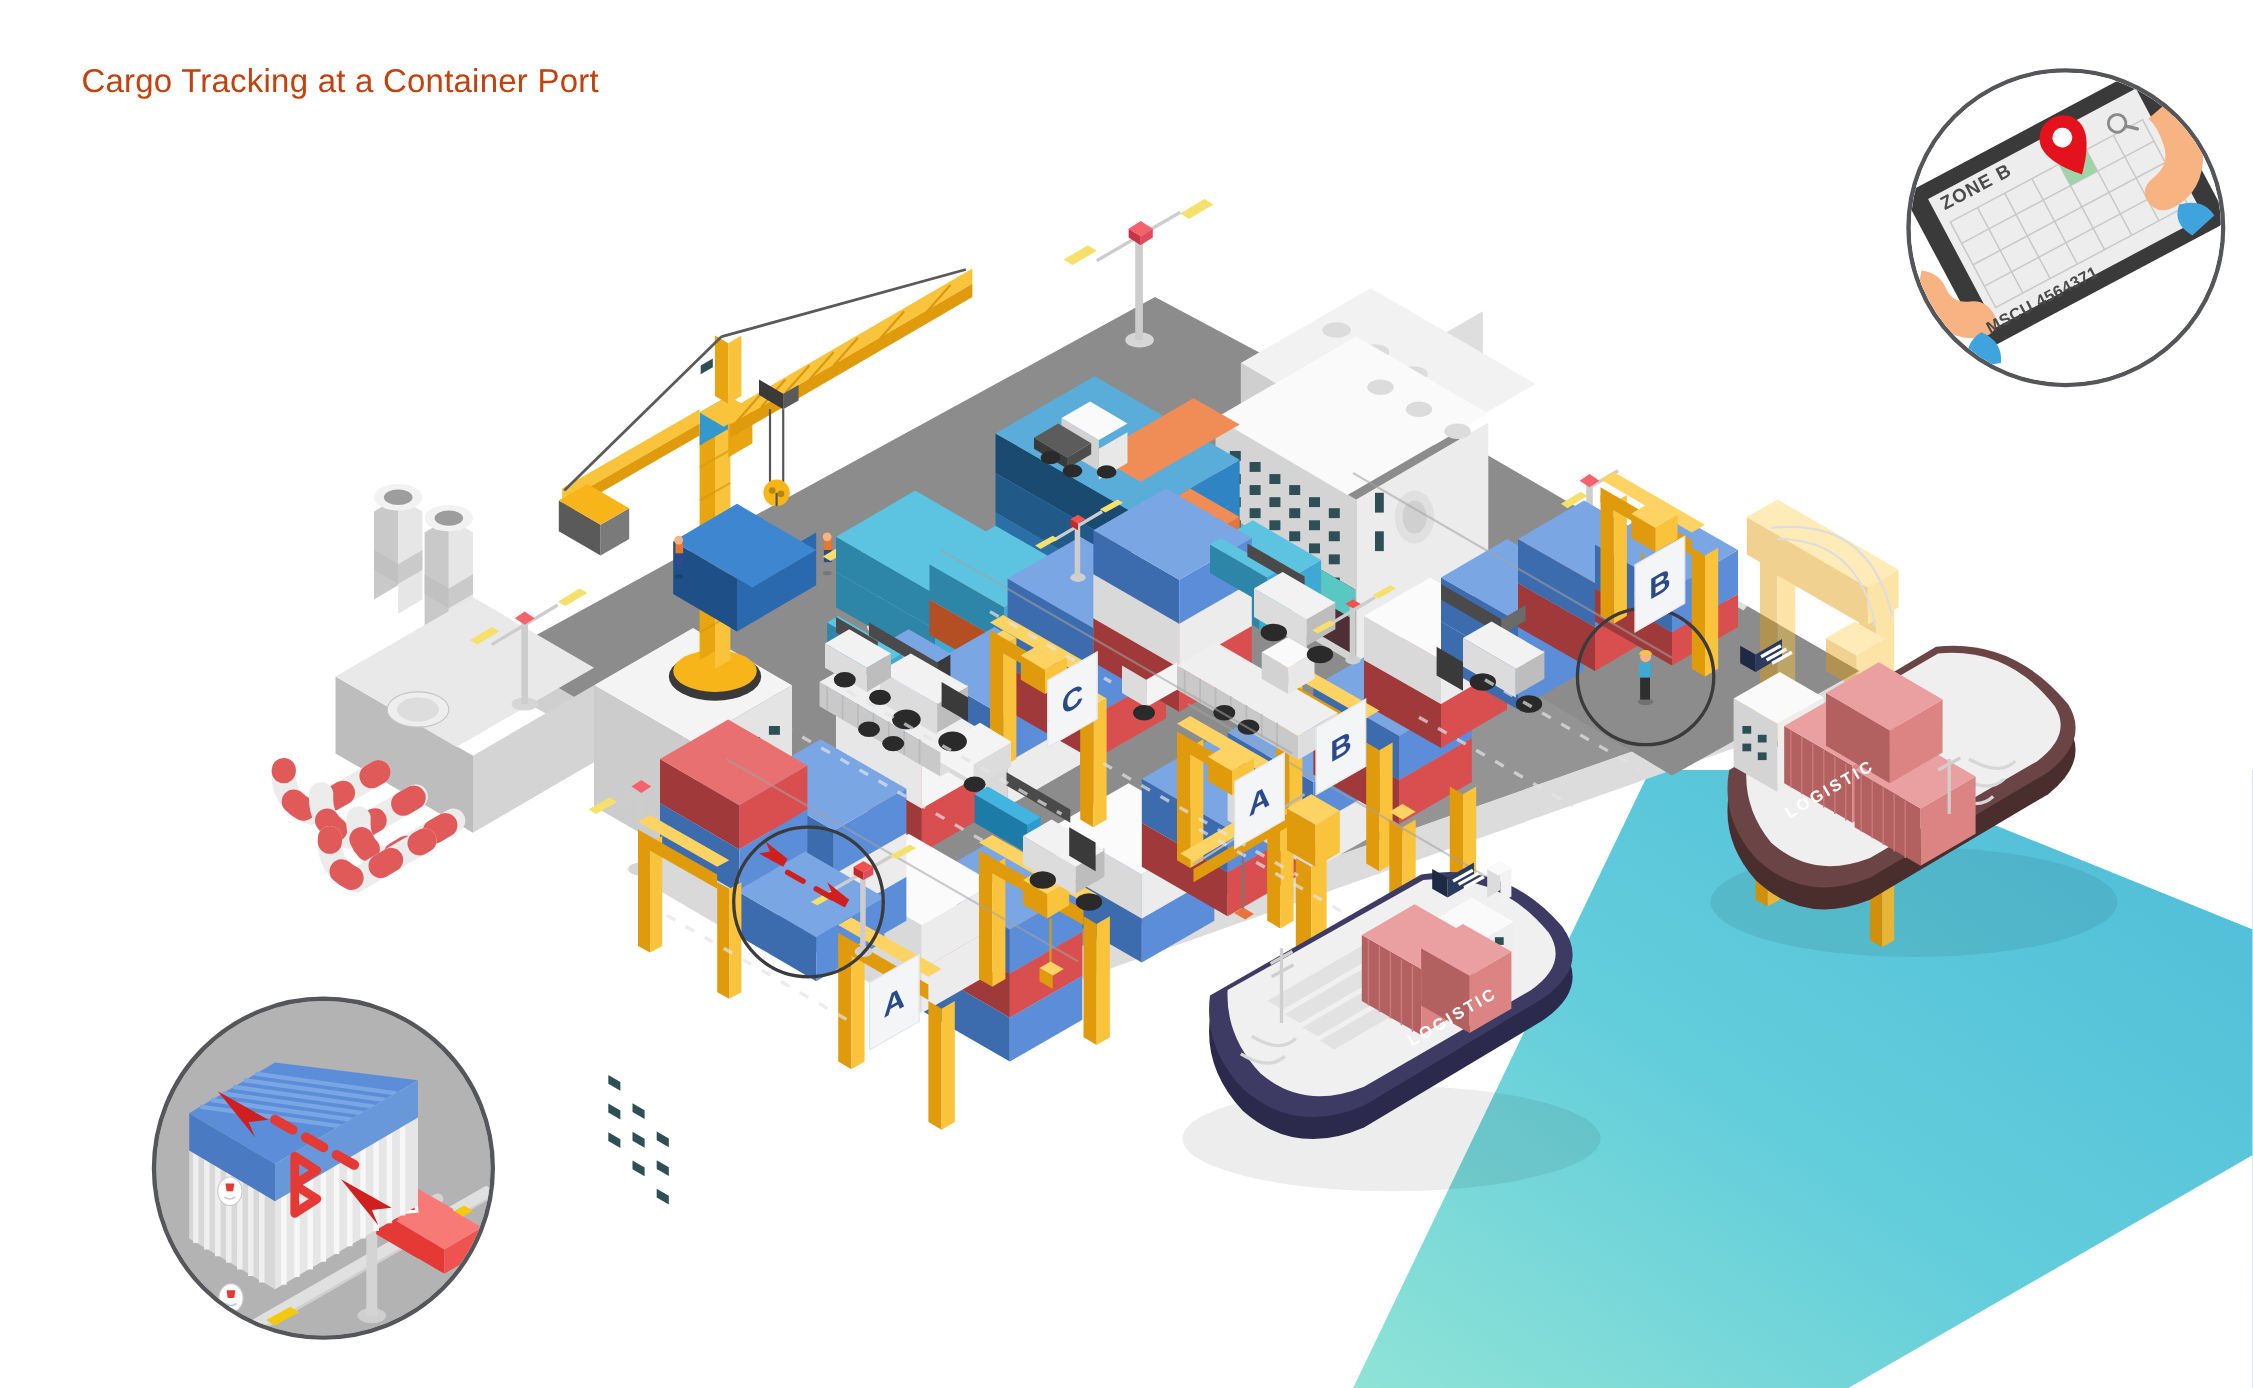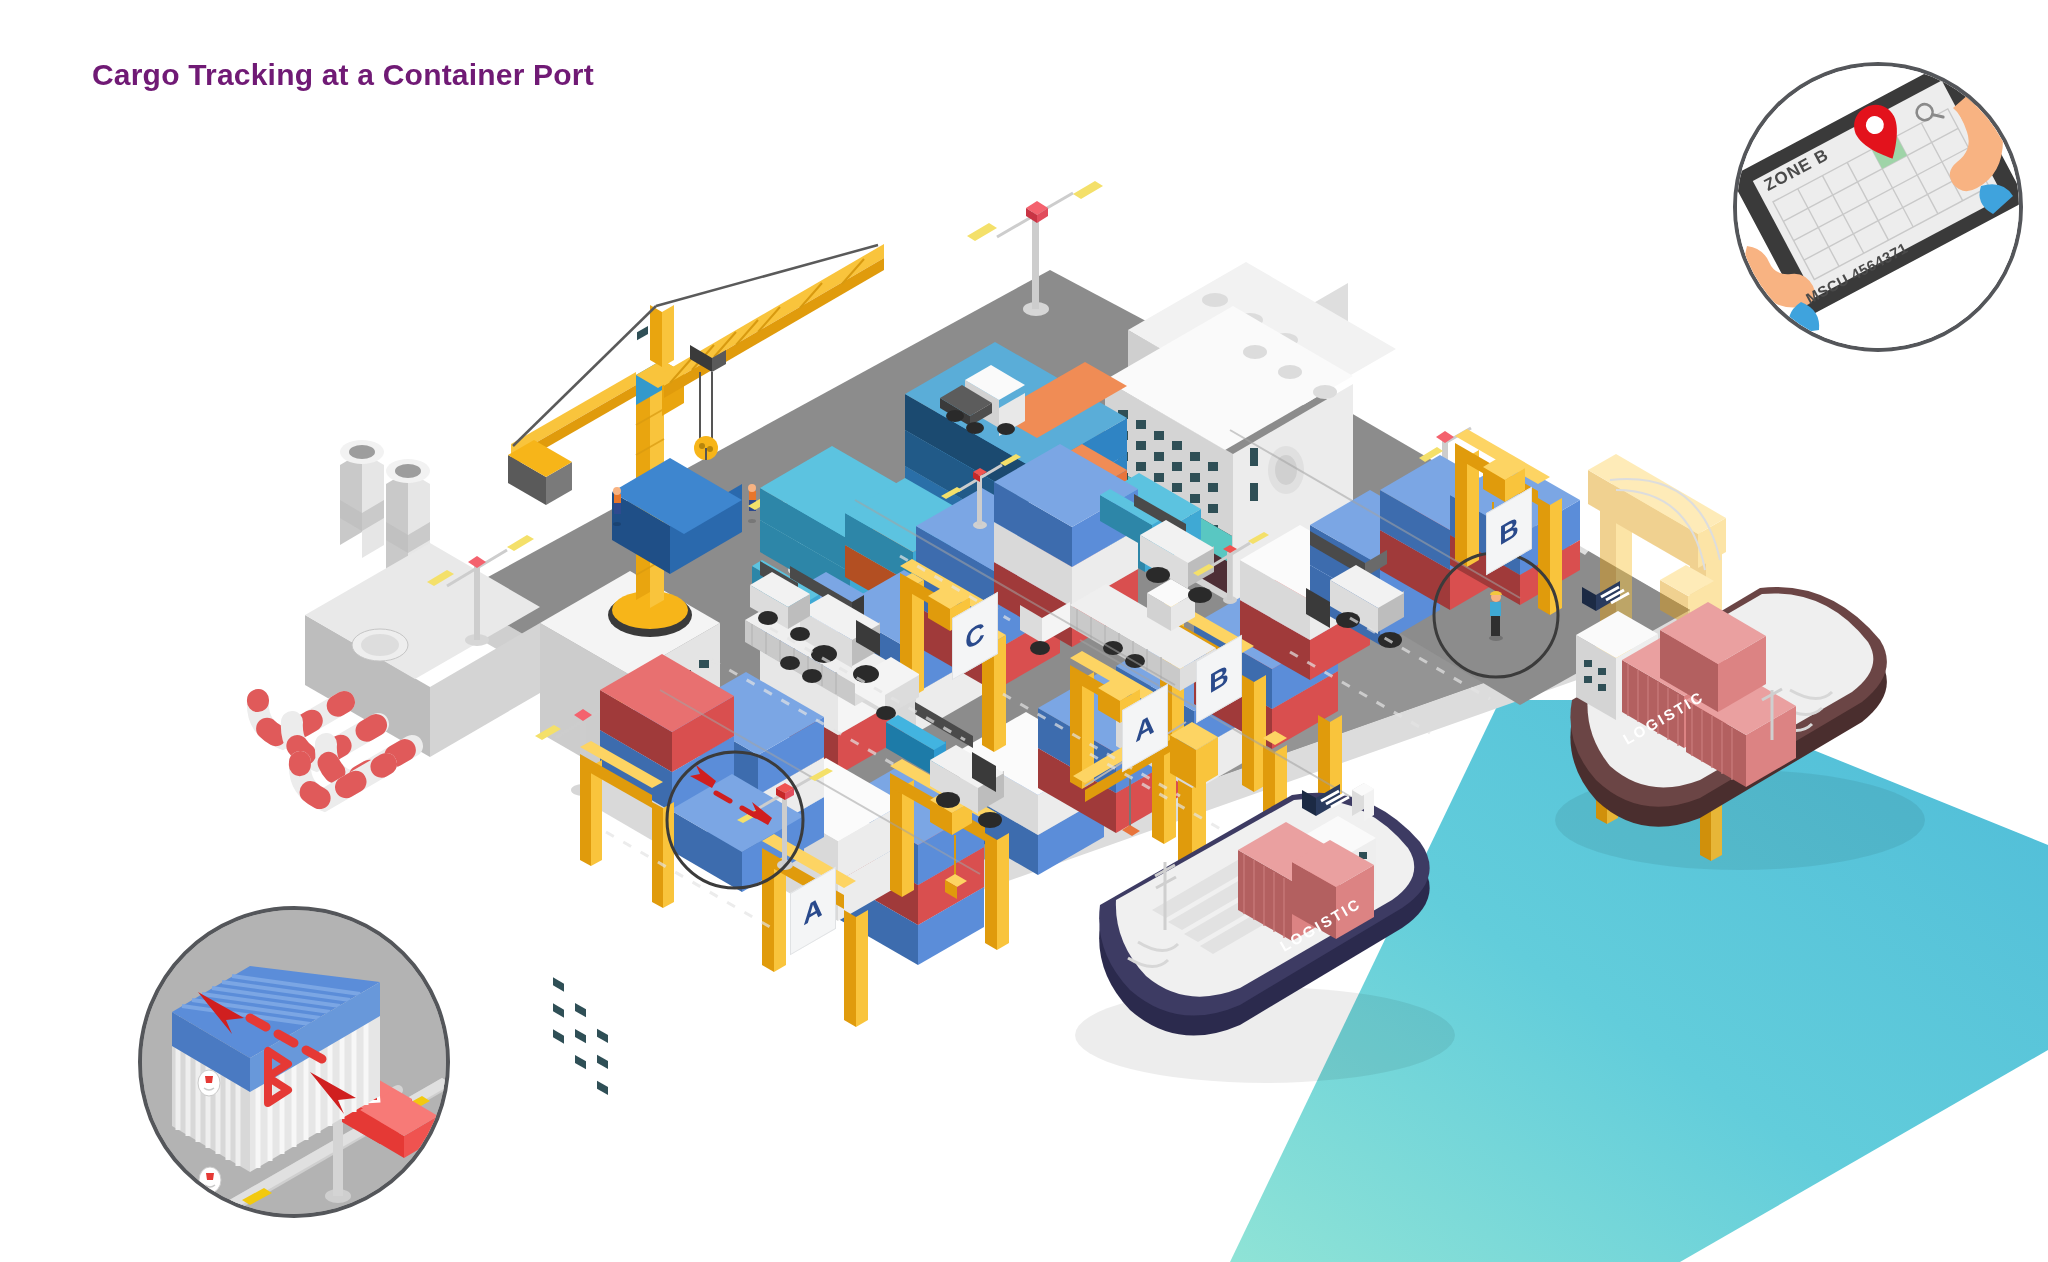--- a/index.html
+++ b/index.html
@@ -3,22 +3,22 @@
 <meta charset="utf-8">
 <title>Cargo Tracking at a Container Port</title>
 <style>
   * { margin:0; padding:0; box-sizing:border-box; }
   html,body { width:2048px; height:1262px; overflow:hidden; background:#ffffff;
               font-family:"Liberation Sans", sans-serif; }
   #stage { position:relative; width:2048px; height:1262px; background:#ffffff; }
 
   
   #title {
-    position:absolute; left:92px; top:58px;
-    font-size:30px; font-weight:bold; color:#701a75; letter-spacing:.2px;
+    position:absolute; left:74px; top:58px;
+    font-size:30px; font-weight:normal; color:#c2410c; letter-spacing:.2px;
     white-space:nowrap;
   }
 
   
   .layer { position:absolute; left:0; top:0; width:2048px; height:1262px; }
 
   
   .zone-sign {
     position:absolute; width:46px; height:62px; background:#f4f5f6;
     border:1px solid #e0e2e4;

